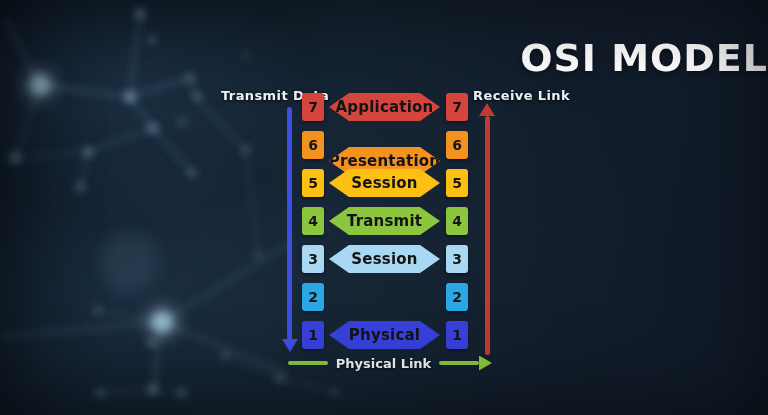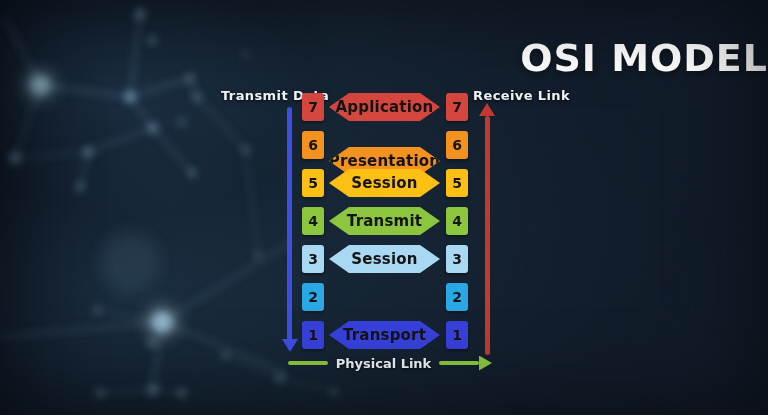--- a/index.html
+++ b/index.html
@@ -185,21 +185,21 @@
     </div>
 
     <div class="row">
       <div class="tile tile-l" style="background: rgb(42, 167, 229);">2</div>
       <div class="tile tile-r" style="background: rgb(42, 167, 229);">2</div>
     </div>
 
     <div class="row">
       <div class="tile tile-l" style="background: rgb(55, 65, 218);">1</div>
       <div class="hex" style="background: rgb(55, 65, 218);">
-          <span>Transport</span>
+          <span>Physical</span>
         </div>
       <div class="tile tile-r" style="background: rgb(55, 65, 218);">1</div>
     </div>
 
   </div>
 
   <div class="bottom-arrow">
     <div class="hseg" style="background: rgb(140, 198, 63);"></div>
     <div class="txt">Physical Link</div>
     <div class="hseg" style="background: rgb(140, 198, 63);"></div>

